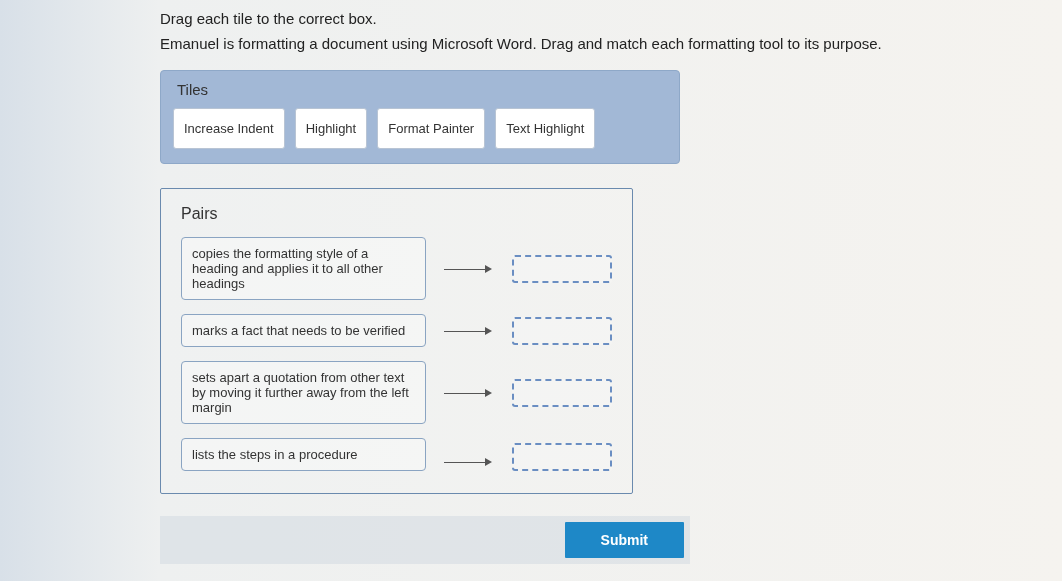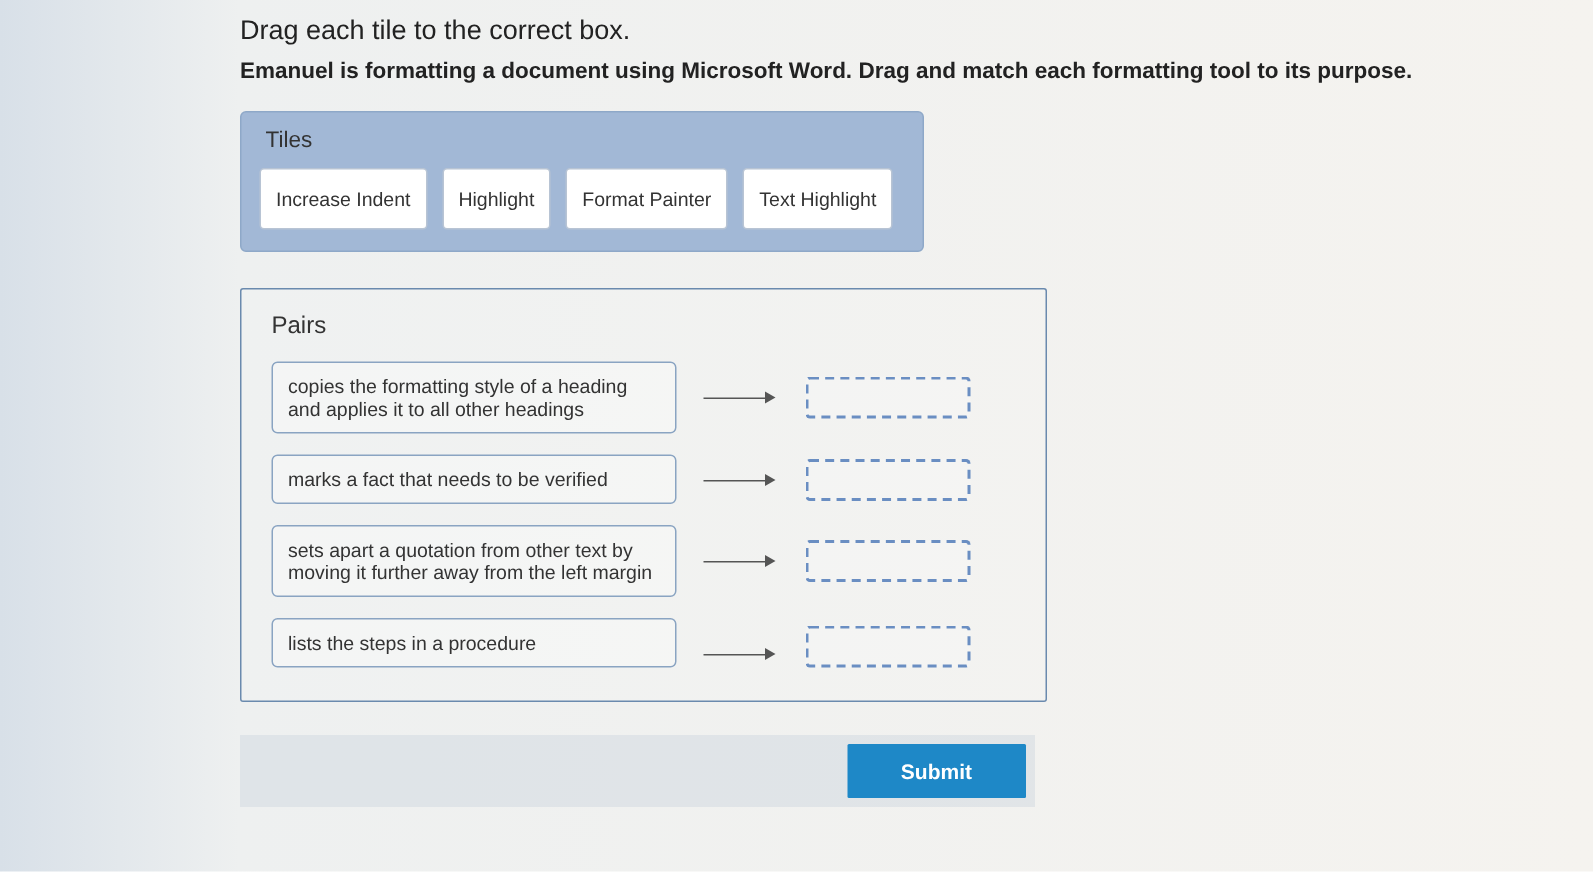--- a/index.html
+++ b/index.html
@@ -9,35 +9,34 @@
     }
     body {
       font-family: Arial, Helvetica, sans-serif;
       background: linear-gradient(to right, #d8e0e8 0%, #eef0f0 15%, #f5f3ef 100%);
       width: 1062px;
       height: 581px;
       padding: 10px 0 0 160px;
       color: #333;
     }
     .instructions {
-      font-size: 18px;
+      font-size: 15px;
       margin-bottom: 8px;
       color: #222;
     }
     .scenario {
       font-size: 15px;
       margin-bottom: 18px;
       color: #222;
-      font-weight: bold;
     }
     .tiles-panel {
       background: #a2b8d6;
       border: 1px solid #8ea8c8;
       border-radius: 4px;
-      width: 456px;
+      width: 520px;
       padding: 10px 12px 14px 12px;
       margin-bottom: 24px;
     }
     .tiles-header {
       font-size: 15px;
       color: #333;
       margin-bottom: 10px;
       padding-left: 4px;
     }
     .tiles-row {
@@ -50,21 +49,21 @@
       border-radius: 3px;
       padding: 12px 10px;
       font-size: 13px;
       color: #333;
       cursor: grab;
       white-space: nowrap;
     }
     .pairs-panel {
       border: 1px solid #6a8aae;
       border-radius: 2px;
-      width: 538px;
+      width: 473px;
       padding: 16px 20px 22px 20px;
       background: rgba(255,255,255,0.1);
     }
     .pairs-header {
       font-size: 16px;
       color: #333;
       margin-bottom: 14px;
     }
     .pair-row {
       display: flex;

